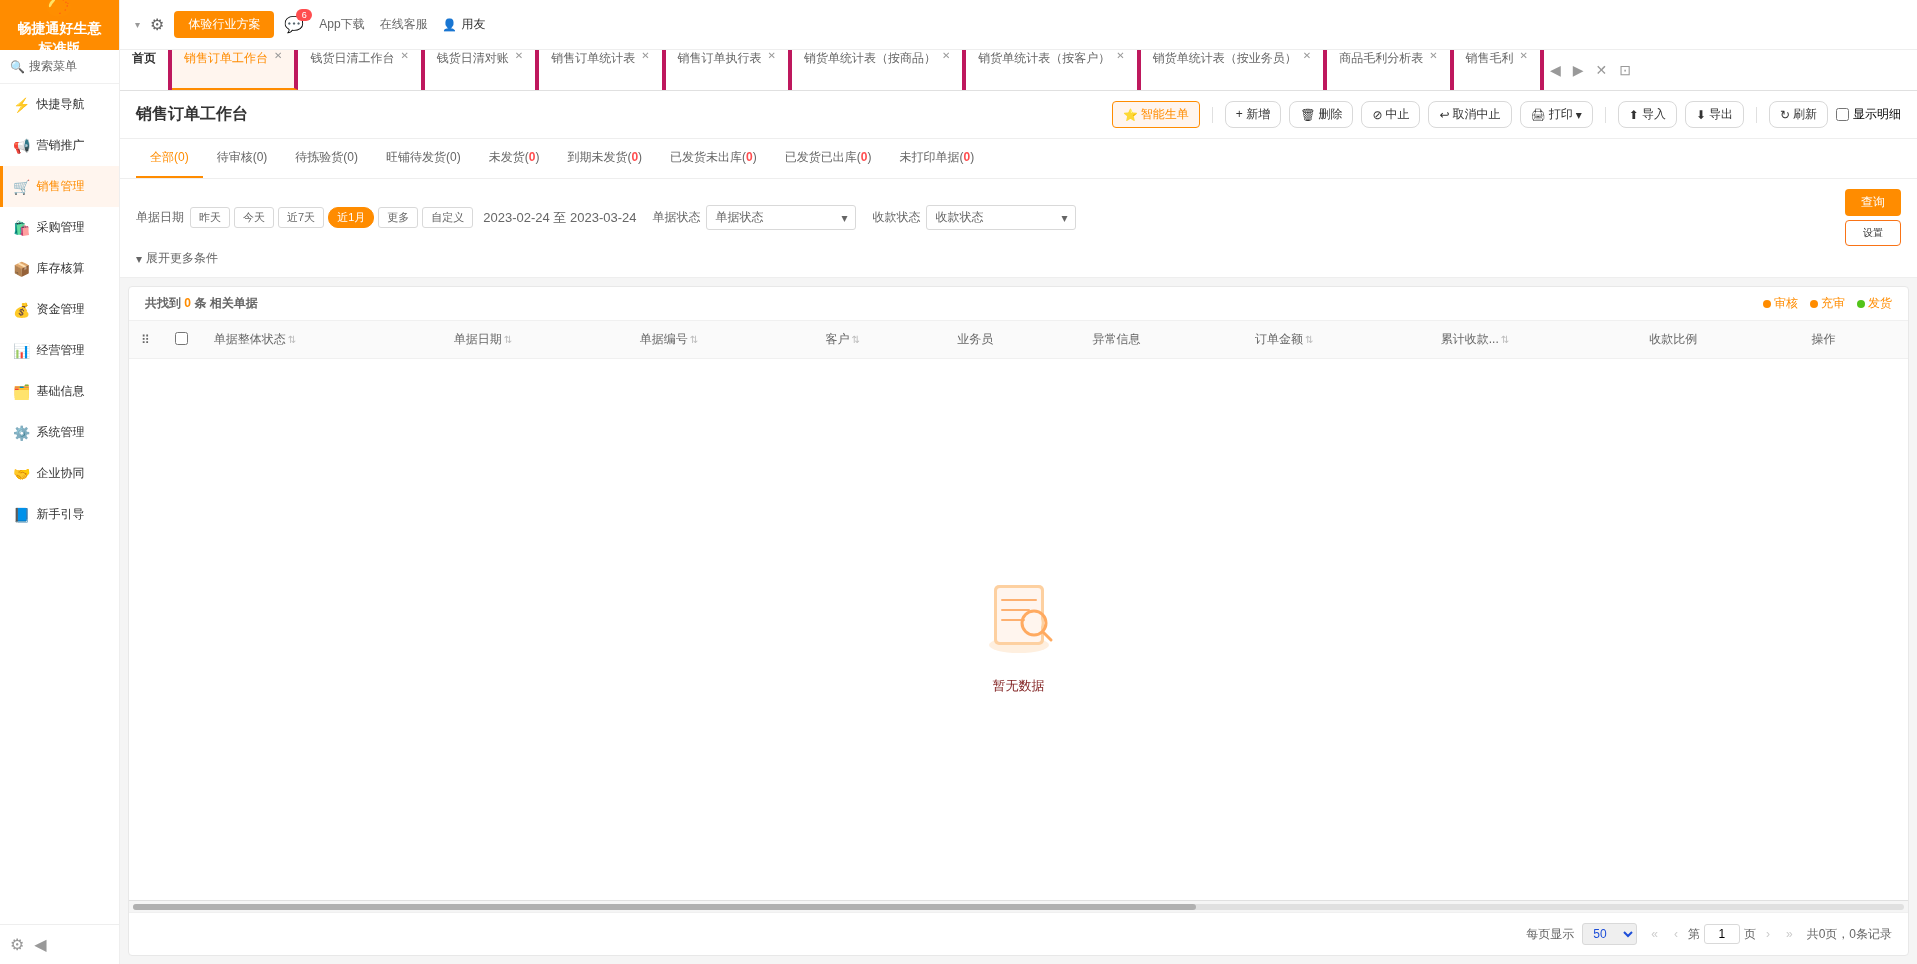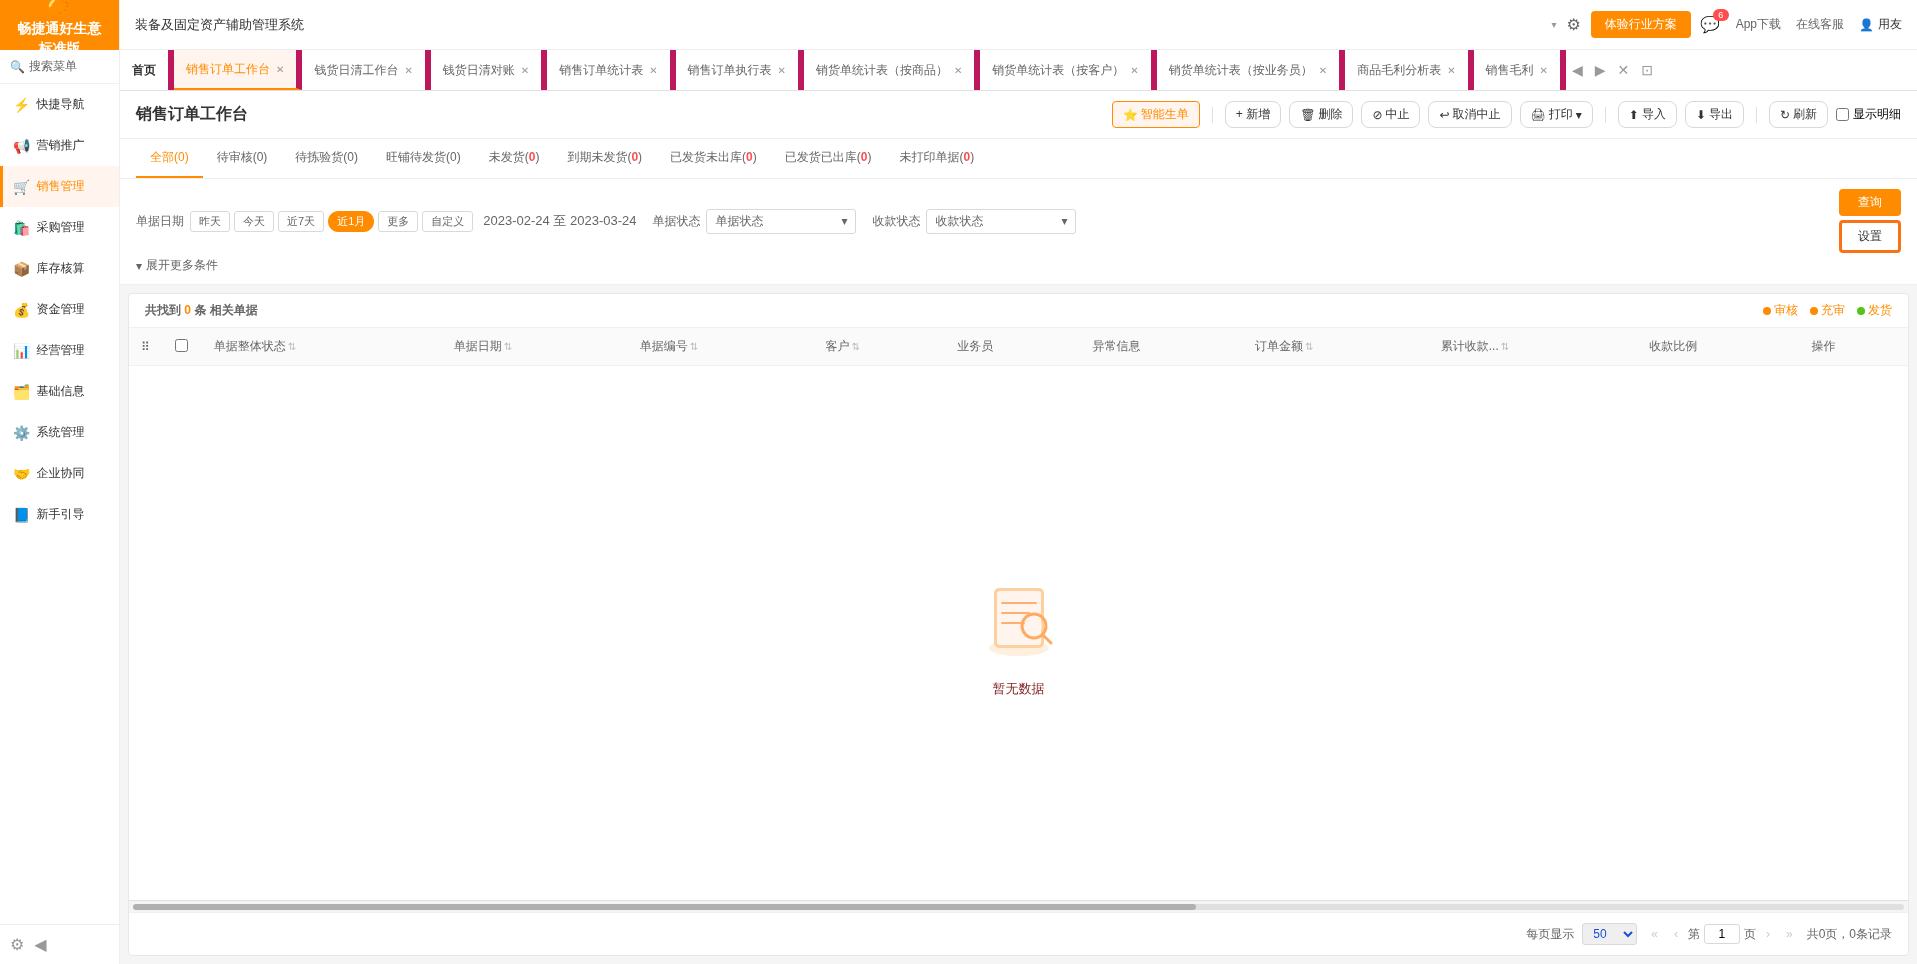--- a/index.html
+++ b/index.html
@@ -27,21 +27,21 @@
     .header-actions { display: flex; align-items: center; gap: 15px; }
     .btn-industry { background: #ff8c00; color: #fff; border: none; padding: 5px 14px; border-radius: 4px; cursor: pointer; font-size: 12px; }
     .header-icon { color: #666; cursor: pointer; font-size: 16px; position: relative; }
     .header-icon .badge { position: absolute; top: -6px; right: -8px; background: #ff4d4f; color: #fff; border-radius: 10px; font-size: 9px; padding: 1px 4px; min-width: 16px; text-align: center; }
     .header-user { display: flex; align-items: center; gap: 4px; cursor: pointer; color: #333; }
     .header-gear { cursor: pointer; color: #666; font-size: 16px; }
     .dropdown-arrow { color: #999; font-size: 10px; }
 
     
     .tab-bar { background: #fff; display: flex; align-items: center; border-bottom: 1px solid #e0e0e0; overflow: hidden; min-height: 40px; }
-    .tab-item { display: flex; align-items: center; gap: 4px; padding: 0 12px; height: 40px; cursor: pointer; white-space: nowrap; color: #666; border-right: 6px solid #be185d; font-size: 12px; flex-shrink: 0; }
+    .tab-item { display: flex; align-items: flex-start; gap: 4px; padding: 0 12px; height: 40px; cursor: pointer; white-space: nowrap; color: #666; border-right: 4px solid #be185d; font-size: 12px; flex-shrink: 0; }
     .tab-item.active { color: #ff8c00; background: #fff5ee; border-bottom: 2px solid #ff8c00; }
     .tab-item.home { color: #333; font-weight: bold; }
     .tab-close { color: #999; font-size: 10px; margin-left: 2px; }
     .tab-nav-btn { padding: 0 6px; cursor: pointer; color: #999; font-size: 14px; height: 40px; display: flex; align-items: center; }
 
     
     .content { flex: 1; display: flex; flex-direction: column; overflow: hidden; padding: 0; background: #f5f5f5; }
 
     
     .page-header { background: #fff; padding: 10px 16px; display: flex; align-items: center; justify-content: space-between; border-bottom: 1px solid #eee; }
@@ -62,21 +62,21 @@
     .filter-row { display: flex; align-items: center; gap: 16px; flex-wrap: wrap; }
     .filter-item { display: flex; align-items: center; gap: 6px; }
     .filter-label { color: #666; white-space: nowrap; }
     .filter-date-btns { display: flex; gap: 4px; }
     .date-btn { padding: 2px 8px; border: 1px solid #d9d9d9; border-radius: 3px; cursor: pointer; color: #666; background: #fff; font-size: 11px; }
     .date-btn.active { background: #ff8c00; color: #fff; border-color: #ff8c00; border-radius: 10px; }
     .date-range { color: #666; font-size: 13px; margin-left: 4px; }
     .filter-select { border: 1px solid #d9d9d9; border-radius: 3px; padding: 3px 8px; color: #666; background: #fff; cursor: pointer; min-width: 120px; display: flex; align-items: center; justify-content: space-between; font-size: 12px; }
     .expand-btn { display: flex; align-items: center; gap: 4px; color: #666; cursor: pointer; font-size: 12px; margin-top: 4px; }
     .btn-search { background: #ff8c00; color: #fff; border: none; padding: 5px 16px; border-radius: 4px; cursor: pointer; font-size: 12px; }
-    .btn-set { background: #fff; border: 3px solid #f97316; color: #333; padding: 5px 16px; border-radius: 4px; cursor: pointer; font-size: 12px; }
+    .btn-set { background: #fff; border: 1px solid #f97316; color: #333; padding: 5px 16px; border-radius: 4px; cursor: pointer; font-size: 10px; }
     .filter-actions-right { display: flex; flex-direction: column; gap: 4px; margin-left: auto; }
 
     
     .table-container { background: #fff; flex: 1; display: flex; flex-direction: column; margin: 8px; border-radius: 4px; border: 1px solid #e8e8e8; overflow: hidden; justify-content: flex-end; }
     .table-toolbar { padding: 8px 16px; display: flex; align-items: center; justify-content: space-between; border-bottom: 1px solid #f0f0f0; }
     .table-info { color: #666; font-size: 12px; }
     .table-info span { font-weight: bold; }
     .table-batch-actions { display: flex; gap: 12px; align-items: center; }
     .batch-btn { display: flex; align-items: center; gap: 3px; cursor: pointer; font-size: 12px; }
     .batch-btn.audit { color: #ff8c00; }
@@ -177,21 +177,20 @@
     </div>
   <div class="sidebar-bottom">
     <span class="sidebar-bottom-icon">⚙</span>
     <span class="sidebar-bottom-icon">◀</span>
   </div>
 </div>
 
 <div class="main">
 
   <div class="top-header">
-    <span class="system-title">装备及固定资产辅助管理系统</span>
     <span class="dropdown-arrow">▾</span>
     <span class="header-gear">⚙</span>
     <button class="btn-industry">体验行业方案</button>
     <div class="header-actions">
       <div class="header-icon">
         💬
         <span class="badge">6</span>
       </div>
       <span style="cursor:pointer; color:#666;">App下载</span>
       <span style="cursor:pointer; color:#666;">在线客服</span>

